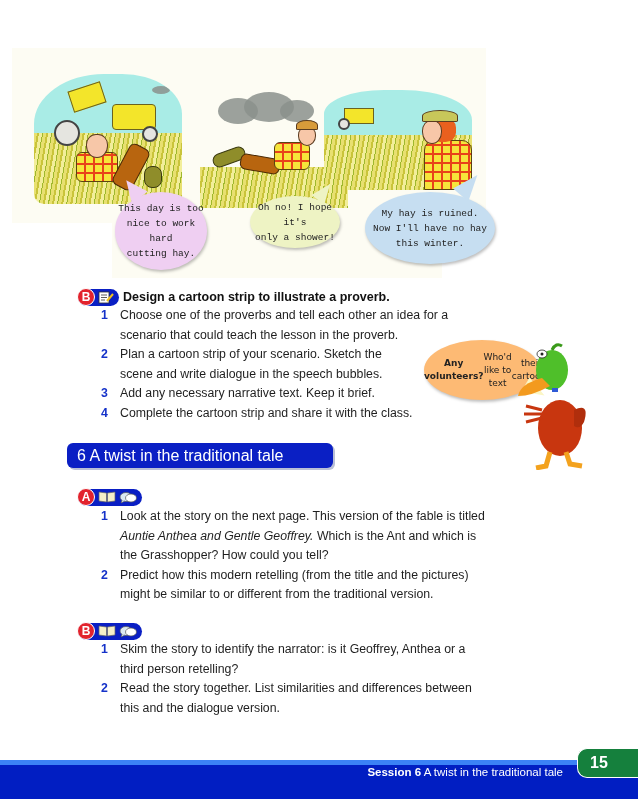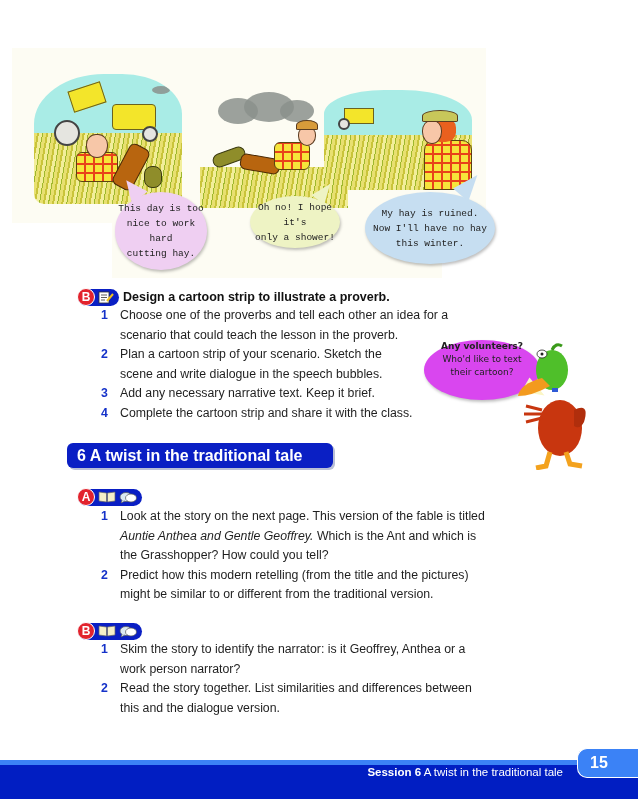--- a/index.html
+++ b/index.html
@@ -48,37 +48,37 @@
     .badge-letter { width: 18px; height: 18px; border-radius: 50%; background: #e2232d; border: 1.5px solid #fff; color: #fff;
       font-weight: bold; font-size: 12px; display: flex; align-items: center; justify-content: center; margin-left: -1px; }
     .icon-box { display: inline-flex; align-items: center; justify-content: center; margin-left: 3px; }
     .head-text { font-weight: bold; font-size: 12.5px; color: #111; }
     .steps { position: absolute; list-style: none; font-size: 12.3px; line-height: 19.5px; color: #1f1f1f; }
     .steps li { position: relative; padding-left: 19px; }
     .steps .num { position: absolute; left: 0; top: 0; color: #1532c9; font-weight: bold; }
     .steps em { font-style: italic; }
 
     
-    .duck-bubble { position: absolute; left: 424px; top: 340px; width: 116px; height: 60px; background: #d946ef; border-radius: 50%;
-      box-shadow: 1px 2px 3px rgba(0,0,0,.25); display: flex; flex-direction: column; align-items: center; justify-content: flex-start;
+    .duck-bubble { position: absolute; left: 424px; top: 340px; width: 116px; height: 60px; background: #fdba74; border-radius: 50%;
+      box-shadow: 1px 2px 3px rgba(0,0,0,.25); display: flex; flex-direction: row; align-items: center; justify-content: flex-start;
       font-family: "DejaVu Sans", sans-serif; font-size: 9px; line-height: 13px; color: #222; text-align: center; }
     .duck-bubble .bold { font-weight: bold; }
     .duck-bubble .tail { position: absolute; right: -6px; bottom: 2px; width: 0; height: 0; border-top: 8px solid transparent; border-bottom: 8px solid transparent; border-left: 22px solid #fbf6c4; transform: rotate(30deg); }
     .duck { position: absolute; left: 512px; top: 340px; width: 80px; height: 130px; }
 
     
     .section-banner { position: absolute; left: 67px; top: 443px; width: 266px; height: 25px; background: #0a1fc4;
-      border-radius: 6px; box-shadow: 2px 2px 0 #b9bfd6; color: #fff; font-weight: bold; font-size: 16px; padding-left: 10px;
+      border-radius: 6px; box-shadow: 2px 2px 0 #b9bfd6; color: #fff; font-weight: normal; font-size: 16px; padding-left: 10px;
       display: flex; align-items: center; }
 
     
     .footer { position: absolute; left: 0; top: 760px; width: 638px; height: 39px; background: #011ec2; border-top: 5px solid #3b82f6; }
     .footer-text { position: absolute; right: 75px; top: 1px; color: #fff; font-size: 11.5px; }
     .footer-text b { font-weight: bold; }
-    .page-num-box { position: absolute; left: 577px; top: 748px; width: 61px; height: 30px; background: #3b82f6;
+    .page-num-box { position: absolute; left: 577px; top: 748px; width: 61px; height: 30px; background: #15803d;
       border: 1.5px solid #ffffff; border-right: none; border-radius: 10px 0 0 10px; color: #fff; font-weight: bold; font-size: 16px;
       display: flex; align-items: center; padding-left: 12px; }
   </style>
 </head>
 <body>
 
 <div class="strip">
   <div class="strip-bg"></div>
   <div class="strip-bg-low"></div>
 
@@ -250,21 +250,21 @@
         <path d="M3 9 L2 12 L6 10" fill="#dce9f2" stroke="#555" stroke-width="0.6"></path>
       </svg>
     </span>
   </span>
 </div>
 
 <ol class="steps" style="left:101px;top:640px;width:420px;">
   <li>
     <span class="num">1</span>
     <span>Skim the story to identify the narrator: is it Geoffrey, Anthea or a</span><br>
-    <span>work person narrator?</span>
+    <span>third person retelling?</span>
   </li>
   <li>
     <span class="num">2</span>
     <span>Read the story together. List similarities and differences between</span><br>
     <span>this and the dialogue version.</span>
   </li>
 </ol>
 
 <div class="footer">
   <div class="footer-text">

